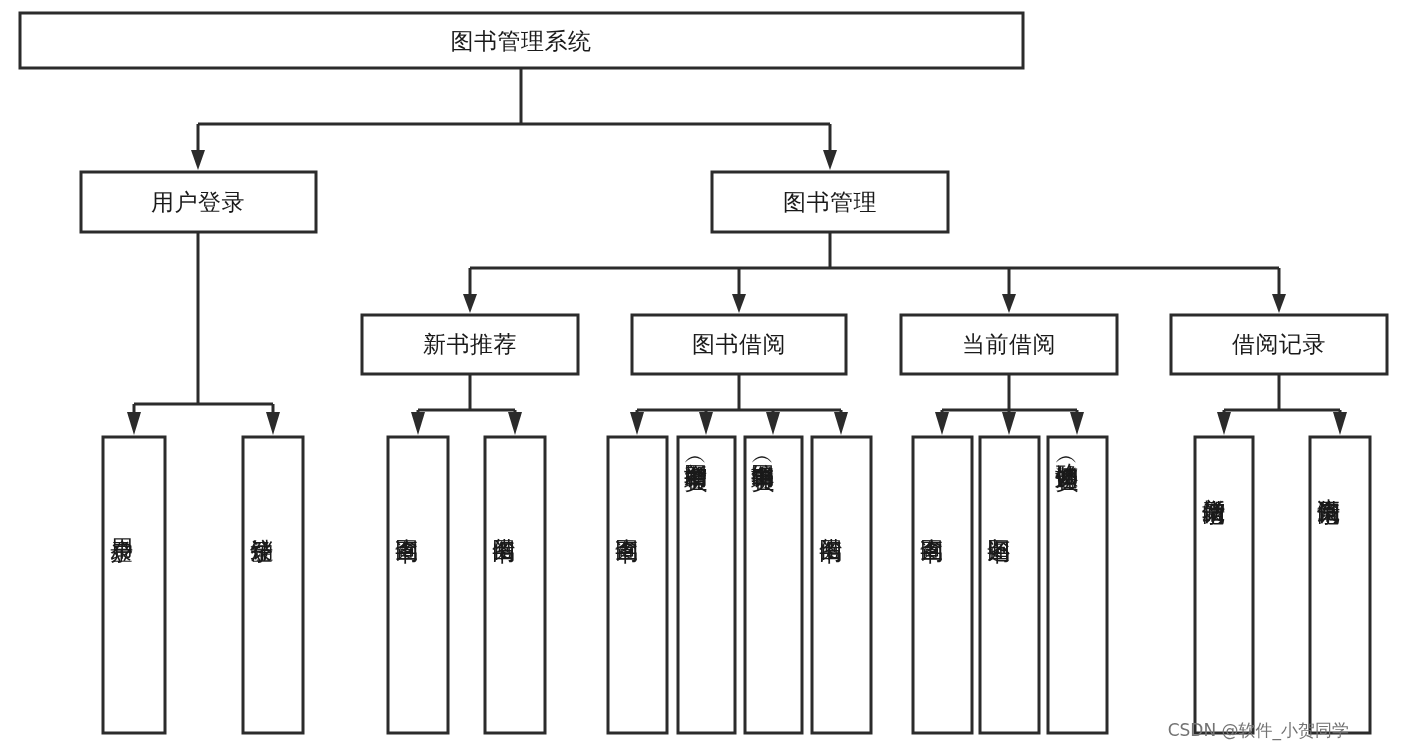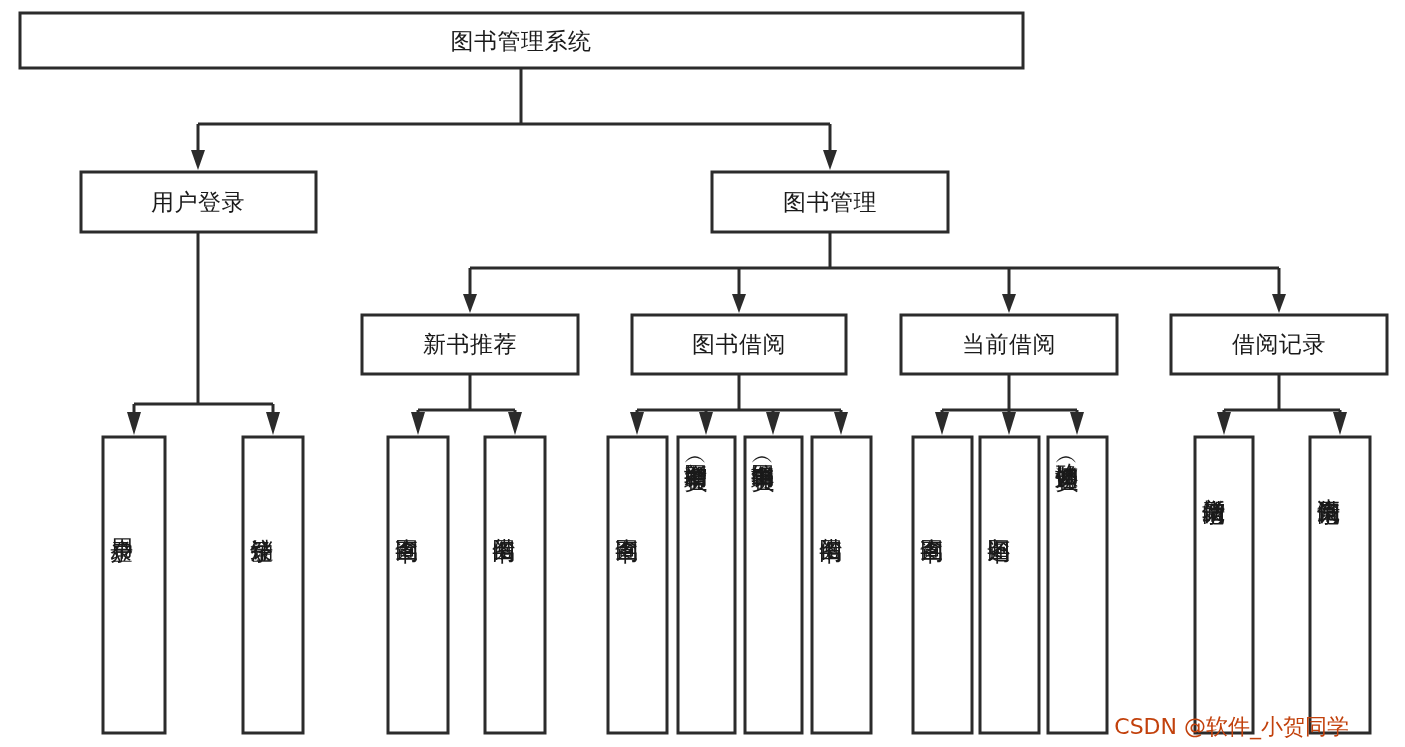--- a/index.html
+++ b/index.html
@@ -65,22 +65,22 @@
     letter-spacing: 1px;
     white-space: nowrap;
     text-align: left;
     pointer-events: none;
   }
   .watermark {
     position: absolute;
     right: 10px;
     bottom: 5px;
     font-family: "DejaVu Sans", "Liberation Sans", sans-serif;
-    font-size: 22px;
-    color: #c2410c;
+    font-size: 17px;
+    color: #737373;
     white-space: nowrap;
     user-select: none;
   }
 </style>
 </head>
 <body>
 
 <div id="diagram-root">
 
   <svg class="diagram-svg" viewBox="0 0 1405 747" xmlns="http://www.w3.org/2000/svg">

